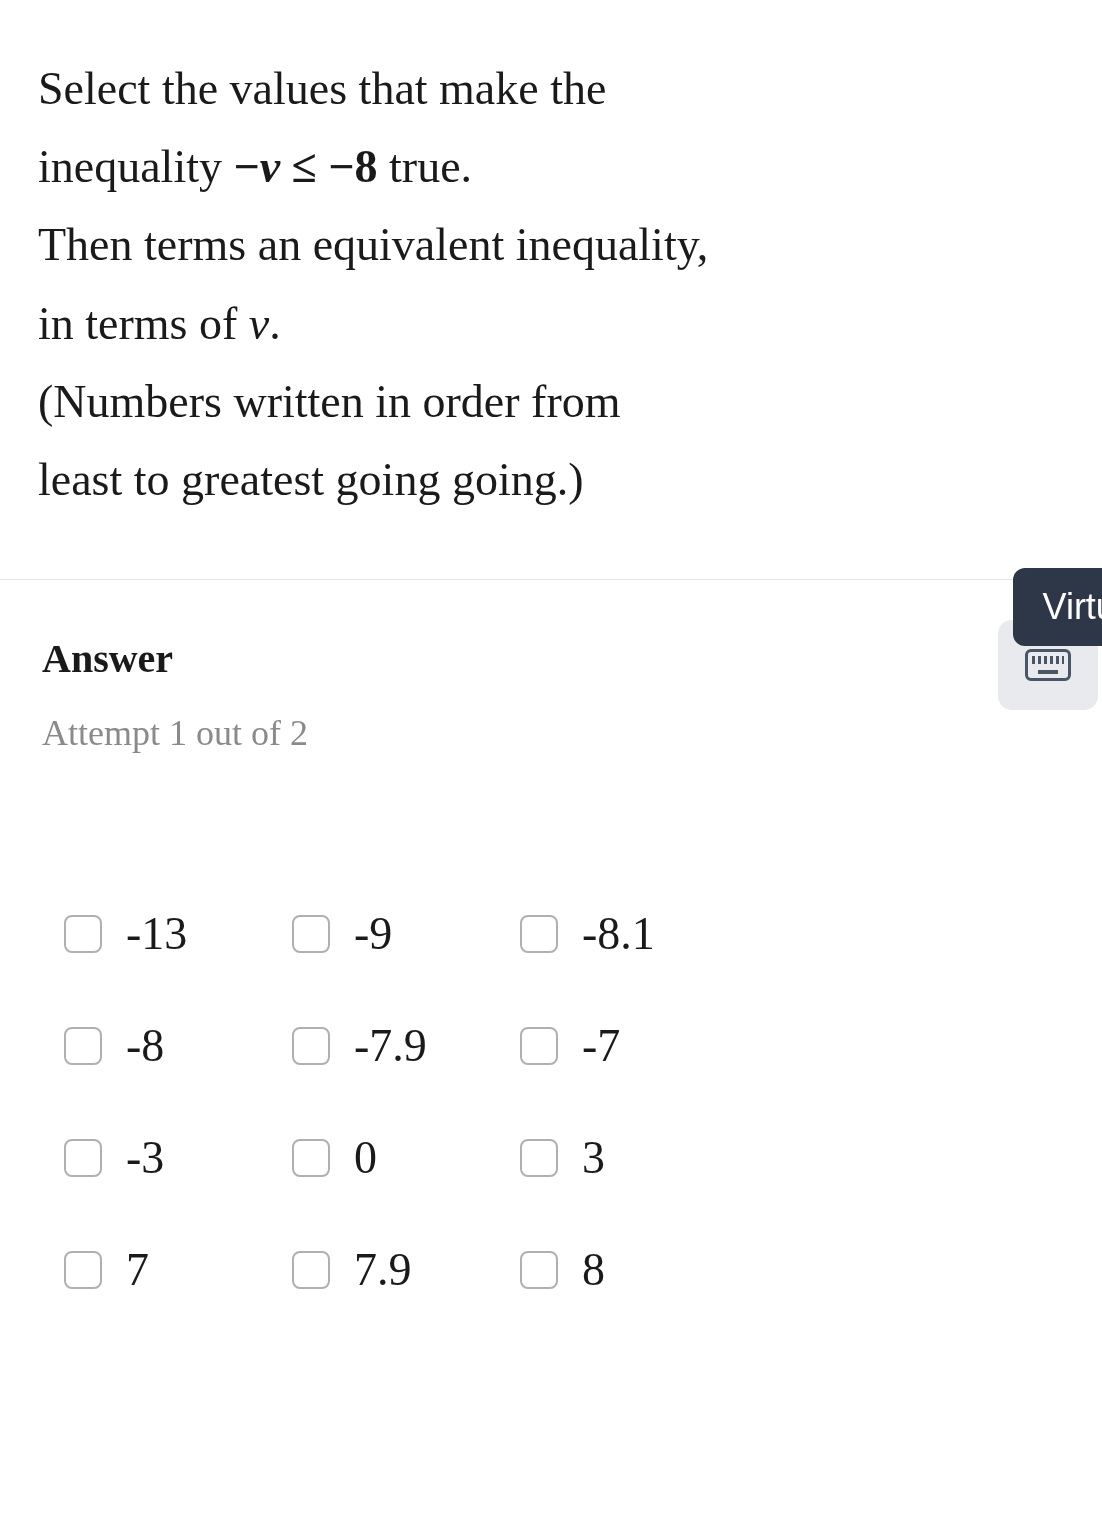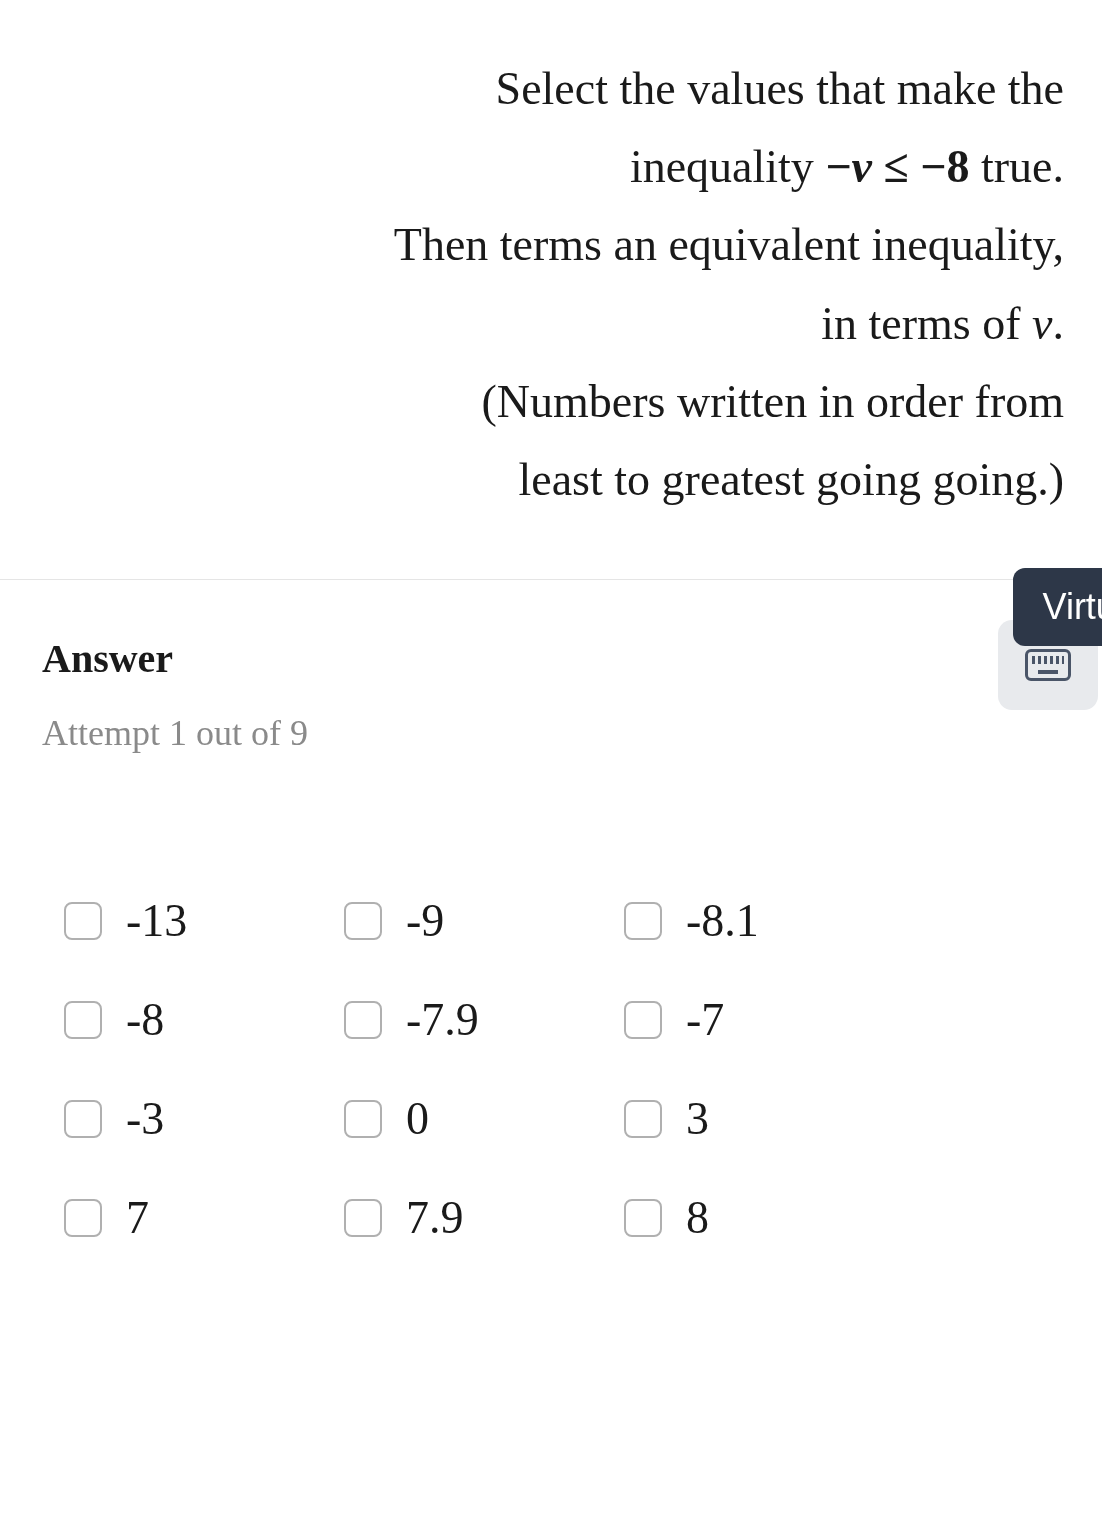--- a/index.html
+++ b/index.html
@@ -9,21 +9,20 @@
     }
     body {
       font-family: Georgia, 'Times New Roman', serif;
       background: #ffffff;
       width: 1102px;
       height: 1532px;
       position: relative;
     }
     .question-section {
       padding: 50px 38px 60px 38px;
-      text-align: right;
     }
     .question-text {
       font-size: 46px;
       line-height: 1.7;
       color: #1a1a1a;
     }
     .math-var {
       font-style: italic;
       font-family: 'Times New Roman', serif;
     }
@@ -97,21 +96,22 @@
     .checkbox-grid {
       padding: 120px 38px 20px 64px;
     }
     .checkbox-row {
       display: flex;
       margin-bottom: 46px;
     }
     .checkbox-item {
       display: flex;
       align-items: center;
-      width: 280px;
+      width: 228px;
+      margin-top: 13px;
     }
     .checkbox {
       width: 38px;
       height: 38px;
       border: 2px solid #b0b0b0;
       border-radius: 8px;
       background: #ffffff;
       margin-right: 24px;
       cursor: pointer;
       flex-shrink: 0;
@@ -131,21 +131,21 @@
     <span>inequality </span><span style="font-family:'Times New Roman',serif;font-weight:bold;">−<span class="math-var">v</span> ≤ −8</span><span> true.</span><br>
     <span>Then terms an equivalent inequality,</span><br>
     <span>in terms of </span><span class="math-var">v</span><span>.</span><br>
     <span>(Numbers written in order from</span><br>
     <span>least to greatest going going.)</span>
   </div>
 </div>
 
 <div class="answer-section">
   <div class="answer-heading">Answer</div>
-  <div class="attempt-text">Attempt 1 out of 9</div>
+  <div class="attempt-text">Attempt 1 out of 2</div>
   <div class="keyboard-button">
     <div class="tooltip">Virtual keyboa</div>
     <div class="keyboard-icon"></div>
   </div>
 </div>
 
 <div class="checkbox-grid">
   <div class="checkbox-row">
     <div class="checkbox-item">
       <div class="checkbox"></div>

